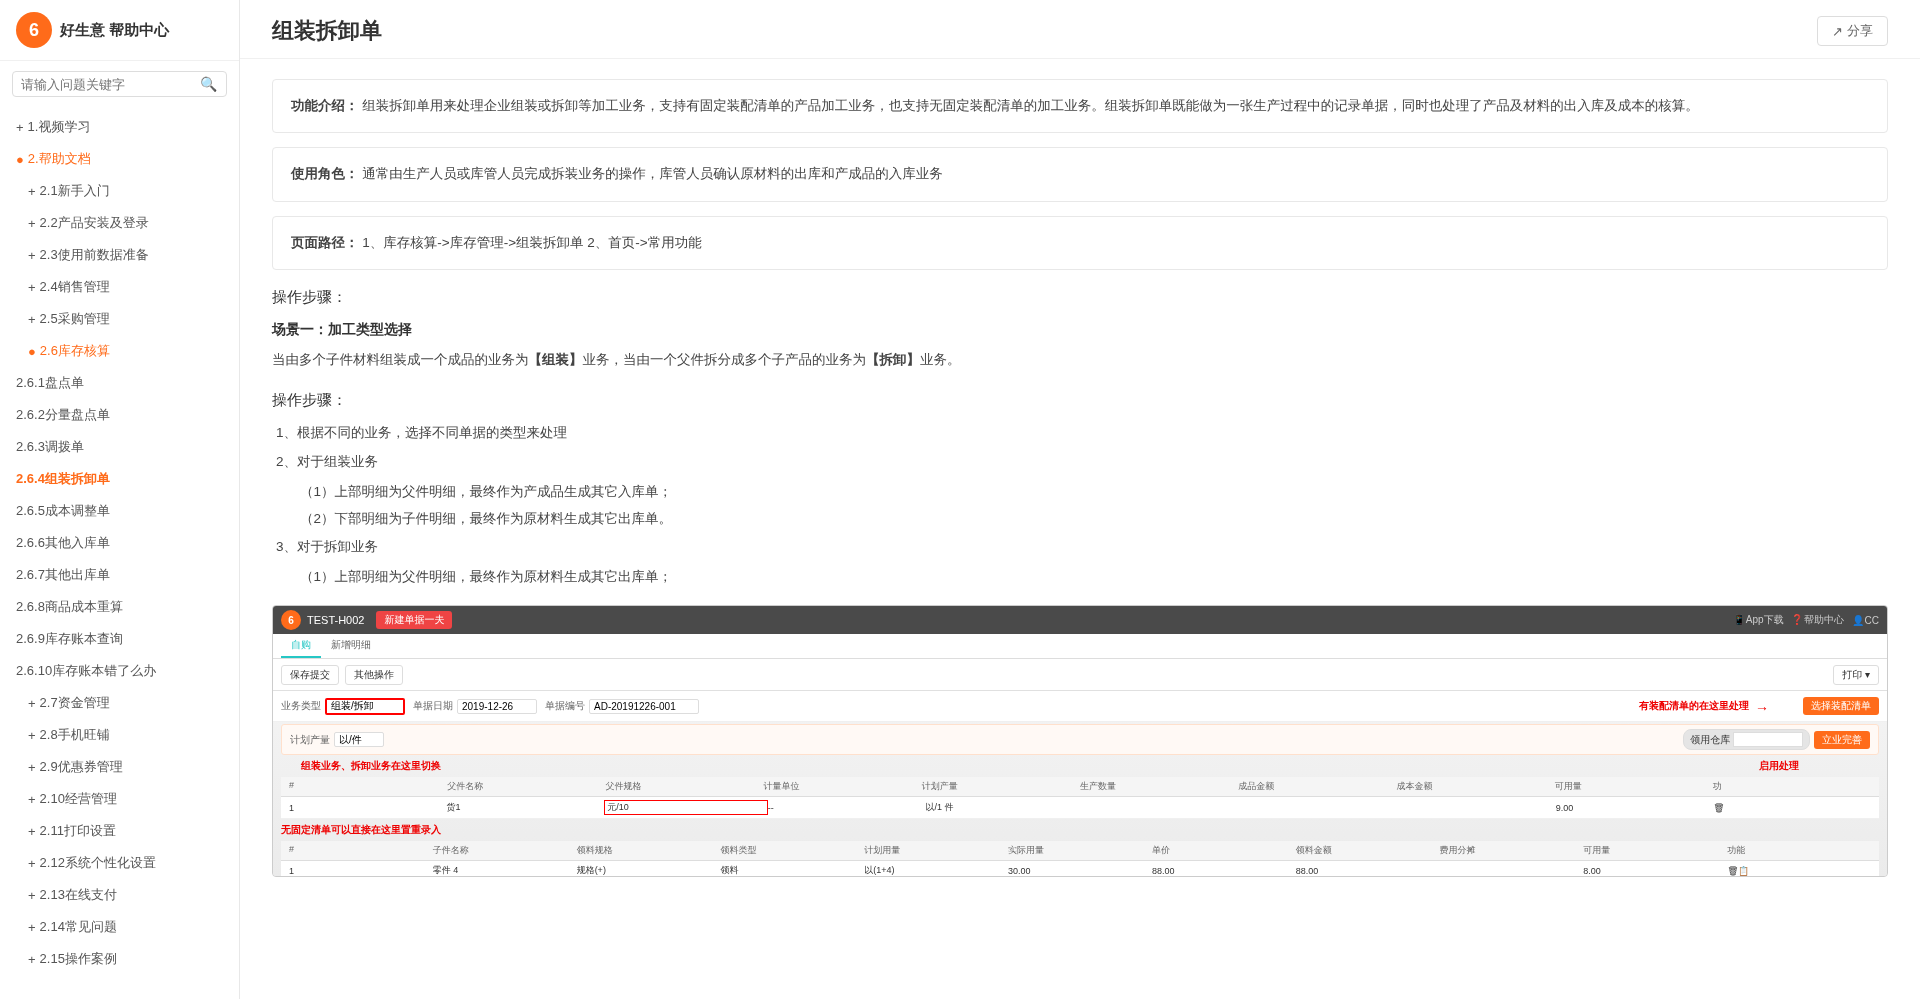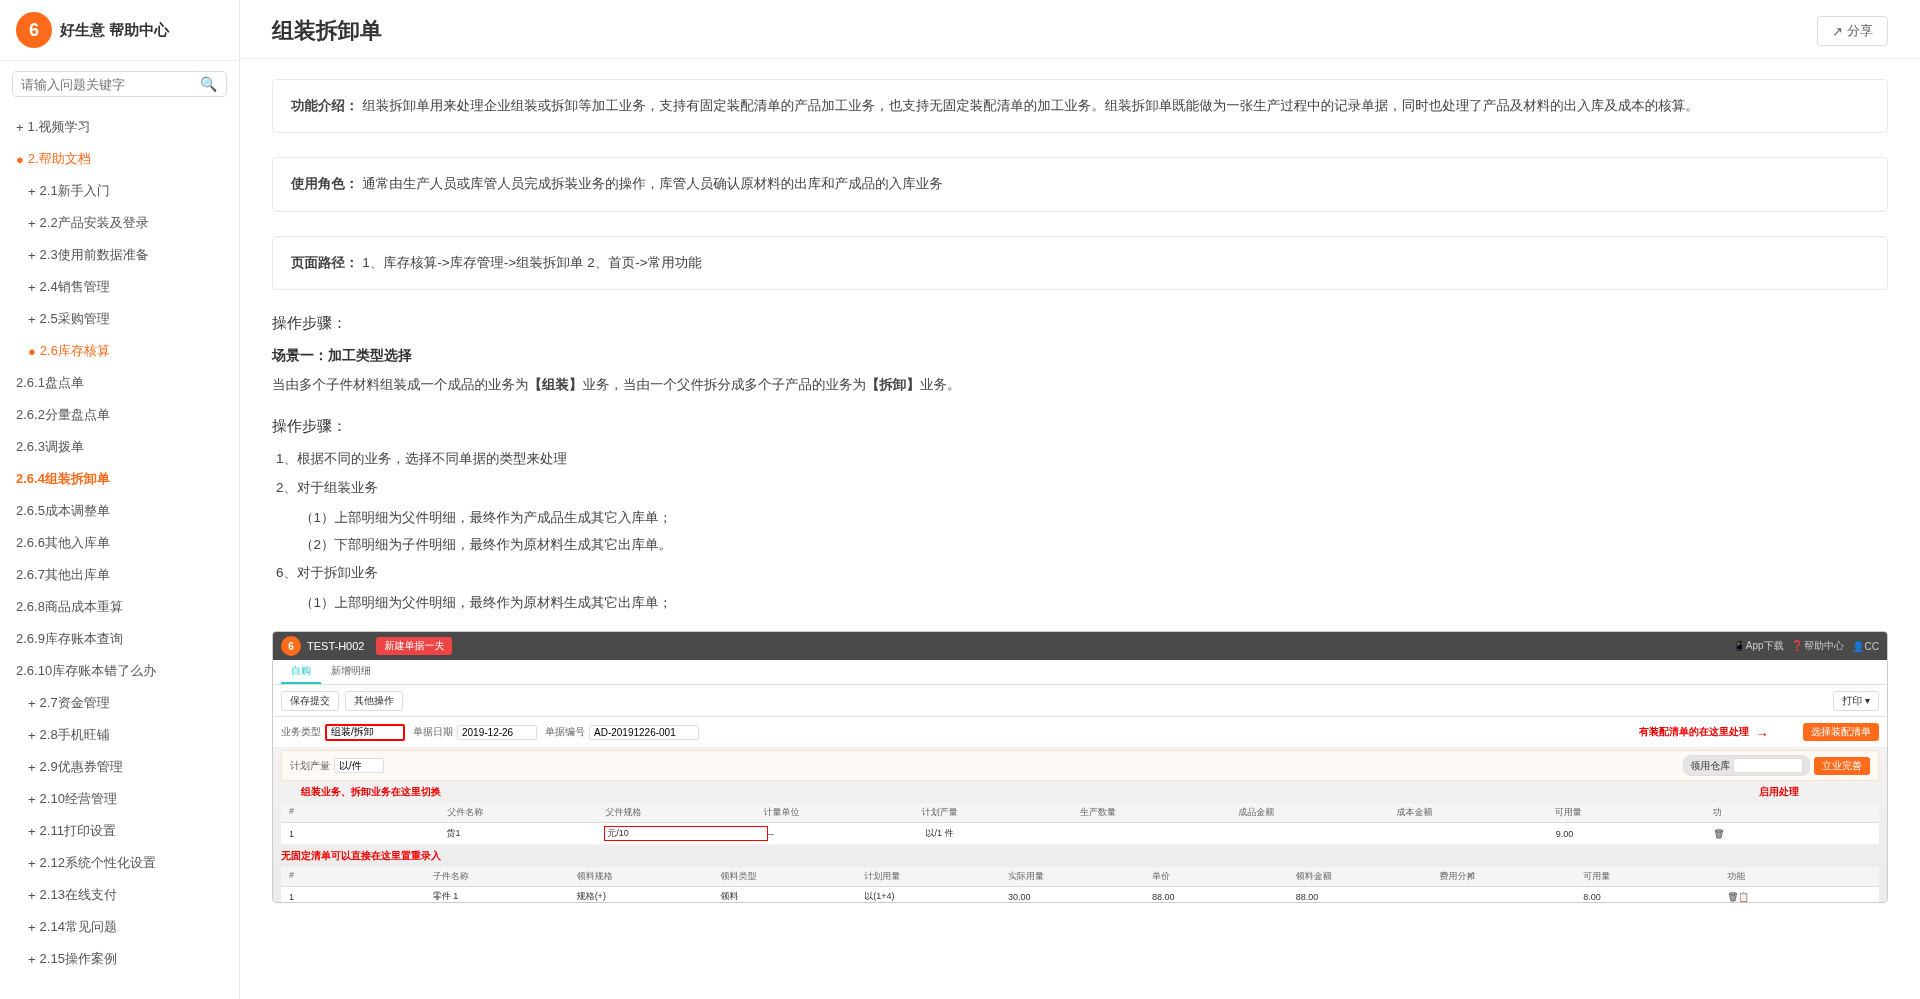--- a/index.html
+++ b/index.html
@@ -86,21 +86,21 @@
     }
     .share-icon { margin-right: 4px; font-size: 13px; }
 
     .content-body { padding: 20px 32px; }
 
     .info-block {
       background: #fff;
       border: 1px solid #e8e8e8;
       border-radius: 4px;
       padding: 14px 18px;
-      margin-bottom: 24px;
+      margin-bottom: 14px;
       font-size: 13.5px;
       line-height: 1.8;
       color: #444;
     }
 
     .section-title {
       font-size: 15px;
       font-weight: normal;
       color: #333;
       margin: 18px 0 10px 0;
@@ -109,21 +109,20 @@
       font-size: 14px;
       font-weight: bold;
       color: #333;
       margin: 14px 0 8px 0;
     }
     .content-text {
       font-size: 13.5px;
       color: #444;
       line-height: 1.9;
       margin-bottom: 6px;
-      font-family: Liberation Mono, monospace;
     }
     .content-text .highlight { font-weight: bold; }
 
     .step-item {
       font-size: 13.5px;
       color: #444;
       line-height: 1.9;
       margin-bottom: 4px;
       padding-left: 4px;
     }
@@ -398,21 +397,21 @@
     <p class="content-text">
       当由多个子件材料组装成一个成品的业务为<span class="highlight">【组装】</span>业务，当由一个父件拆分成多个子产品的业务为<span class="highlight">【拆卸】</span>业务。
     </p>
 
     <div class="section-title">操作步骤：</div>
 
     <p class="step-item">1、根据不同的业务，选择不同单据的类型来处理</p>
     <p class="step-item">2、对于组装业务</p>
     <p class="sub-step-item">（1）上部明细为父件明细，最终作为产成品生成其它入库单；</p>
     <p class="sub-step-item">（2）下部明细为子件明细，最终作为原材料生成其它出库单。</p>
-    <p class="step-item">6、对于拆卸业务</p>
+    <p class="step-item">3、对于拆卸业务</p>
     <p class="sub-step-item">（1）上部明细为父件明细，最终作为原材料生成其它出库单；</p>
 
     <div class="screenshot-container">
       <div class="screenshot-inner">
         <div class="screenshot-mock">
 
           <div class="mock-topbar">
             <div class="mock-topbar-logo">6</div>
             <span class="mock-topbar-text">TEST-H002</span>
             <div style="margin-left:12px; display:flex; align-items:center; gap:6px;">
@@ -519,21 +518,21 @@
               <span>计划用量</span>
               <span>实际用量</span>
               <span>单价</span>
               <span>领料金额</span>
               <span>费用分摊</span>
               <span>可用量</span>
               <span>功能</span>
             </div>
             <div class="mock-table-row">
               <span>1</span>
-              <span>零件 1</span>
+              <span>零件 4</span>
               <span>规格(+)</span>
               <span>领料</span>
               <span>以(1+4)</span>
               <span>30.00</span>
               <span>88.00</span>
               <span>88.00</span>
               <span></span>
               <span>8.00</span>
               <span>🗑📋</span>
             </div>

